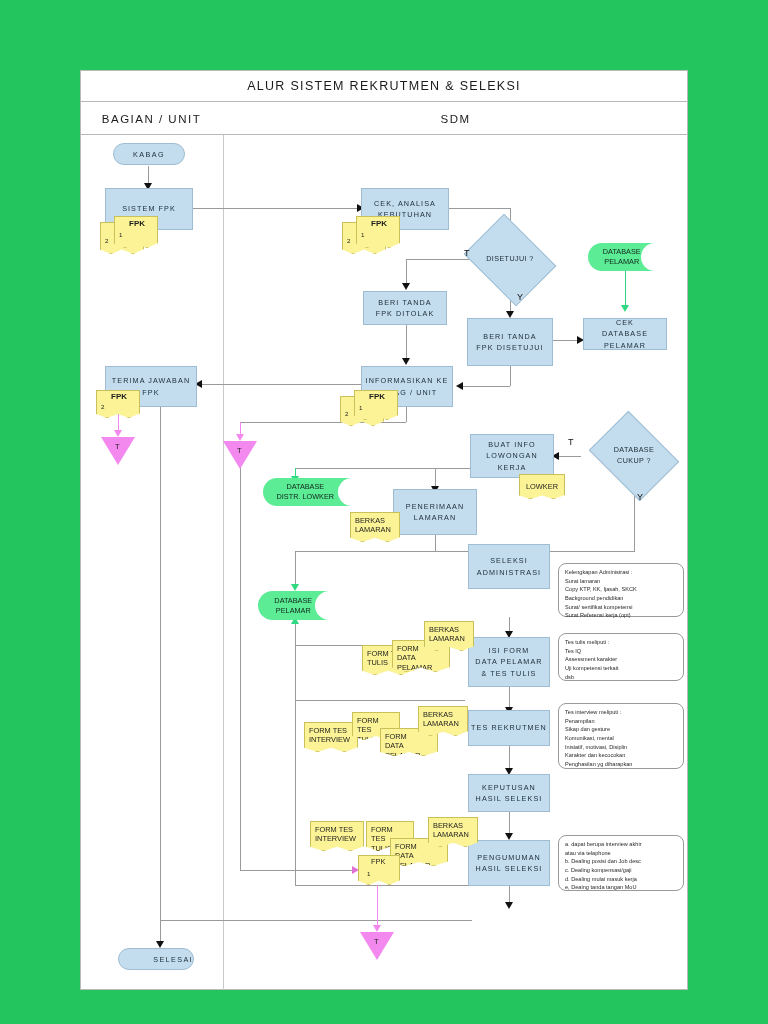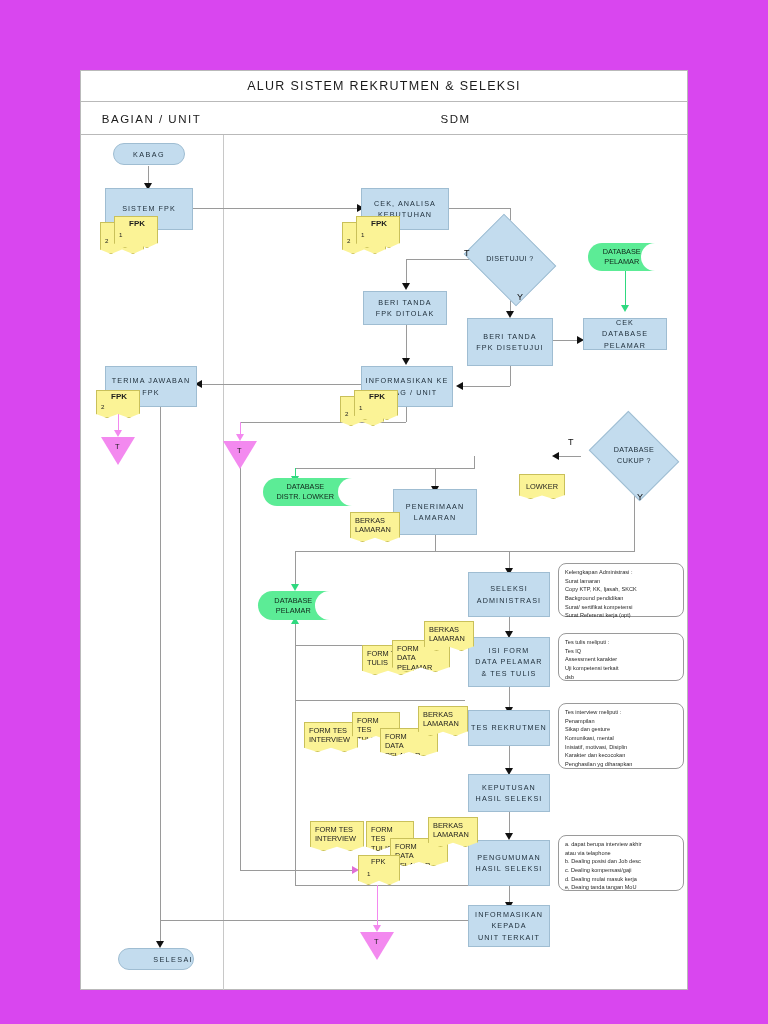--- a/index.html
+++ b/index.html
@@ -1,17 +1,17 @@
 <!DOCTYPE html>
 <html><head>
 <meta charset="utf-8">
 <style>
   html,body{margin:0;padding:0;background:#ffffff;}
   body{font-family:"Liberation Sans", sans-serif;}
-  #page{position:relative;width:768px;height:1024px;background:#d946ef;overflow:hidden;}
+  #page{position:relative;width:768px;height:1024px;background:#22c55e;overflow:hidden;}
 
   
   .frame{position:absolute;left:80px;top:70px;width:608px;height:920px;
          border:1px solid #b9b9b9;background:#fff;box-sizing:border-box;}
   .title-row{position:absolute;left:80px;top:70px;width:608px;height:32px;
              border-bottom:1px solid #b9b9b9;box-sizing:border-box;
              display:flex;align-items:center;justify-content:center;}
   .title-row span{font-size:12.5px;letter-spacing:1.3px;color:#1b1b1b;font-weight:500;}
   .hdr-row{position:absolute;left:80px;top:102px;width:608px;height:33px;
            border-bottom:1px solid #b9b9b9;box-sizing:border-box;}
@@ -239,48 +239,48 @@
 
   <div class="node proc" style="left:105px;top:366px;width:92px;height:41px;">
     <span>TERIMA JAWABAN<br>FPK</span>
   </div>
 
   <div class="node dec" style="left:598px;top:428px;width:72px;height:56px;">
     <div class="dbox"></div>
     <div class="dtxt">DATABASE<br>CUKUP ?</div>
   </div>
 
+  <div class="node proc" style="left:470px;top:434px;width:84px;height:44px;">
+    <span>BUAT INFO<br>LOWONGAN KERJA</span>
+  </div>
 
   <div class="node proc" style="left:393px;top:489px;width:84px;height:46px;">
     <span>PENERIMAAN<br>LAMARAN</span>
   </div>
 
-  <div class="node proc" style="left:468px;top:572px;width:82px;height:45px;">
+  <div class="node proc" style="left:468px;top:544px;width:82px;height:45px;">
     <span>SELEKSI<br>ADMINISTRASI</span>
   </div>
 
   <div class="node proc" style="left:468px;top:637px;width:82px;height:50px;">
     <span>ISI FORM<br>DATA PELAMAR<br>&amp; TES TULIS</span>
   </div>
 
   <div class="node proc" style="left:468px;top:710px;width:82px;height:36px;">
     <span>TES REKRUTMEN</span>
   </div>
 
   <div class="node proc" style="left:468px;top:774px;width:82px;height:38px;">
     <span>KEPUTUSAN<br>HASIL SELEKSI</span>
   </div>
 
   <div class="node proc" style="left:468px;top:840px;width:82px;height:46px;">
     <span>PENGUMUMAN<br>HASIL SELEKSI</span>
   </div>
 
-  <div class="node proc" style="left:468px;top:905px;width:82px;height:42px;">
-    <span>INFORMASIKAN<br>KEPADA<br>UNIT TERKAIT</span>
-  </div>
 
   <div class="node term" style="left:118px;top:948px;width:76px;height:22px;justify-content:flex-end;">
     <span>SELESAI</span>
   </div>
 
   <div class="db" style="left:588px;top:243px;width:74px;height:28px;">
     <div class="tail"></div>
     <div class="dbin">DATABASE<br>PELAMAR</div>
     <div class="notch"></div>
   </div>

